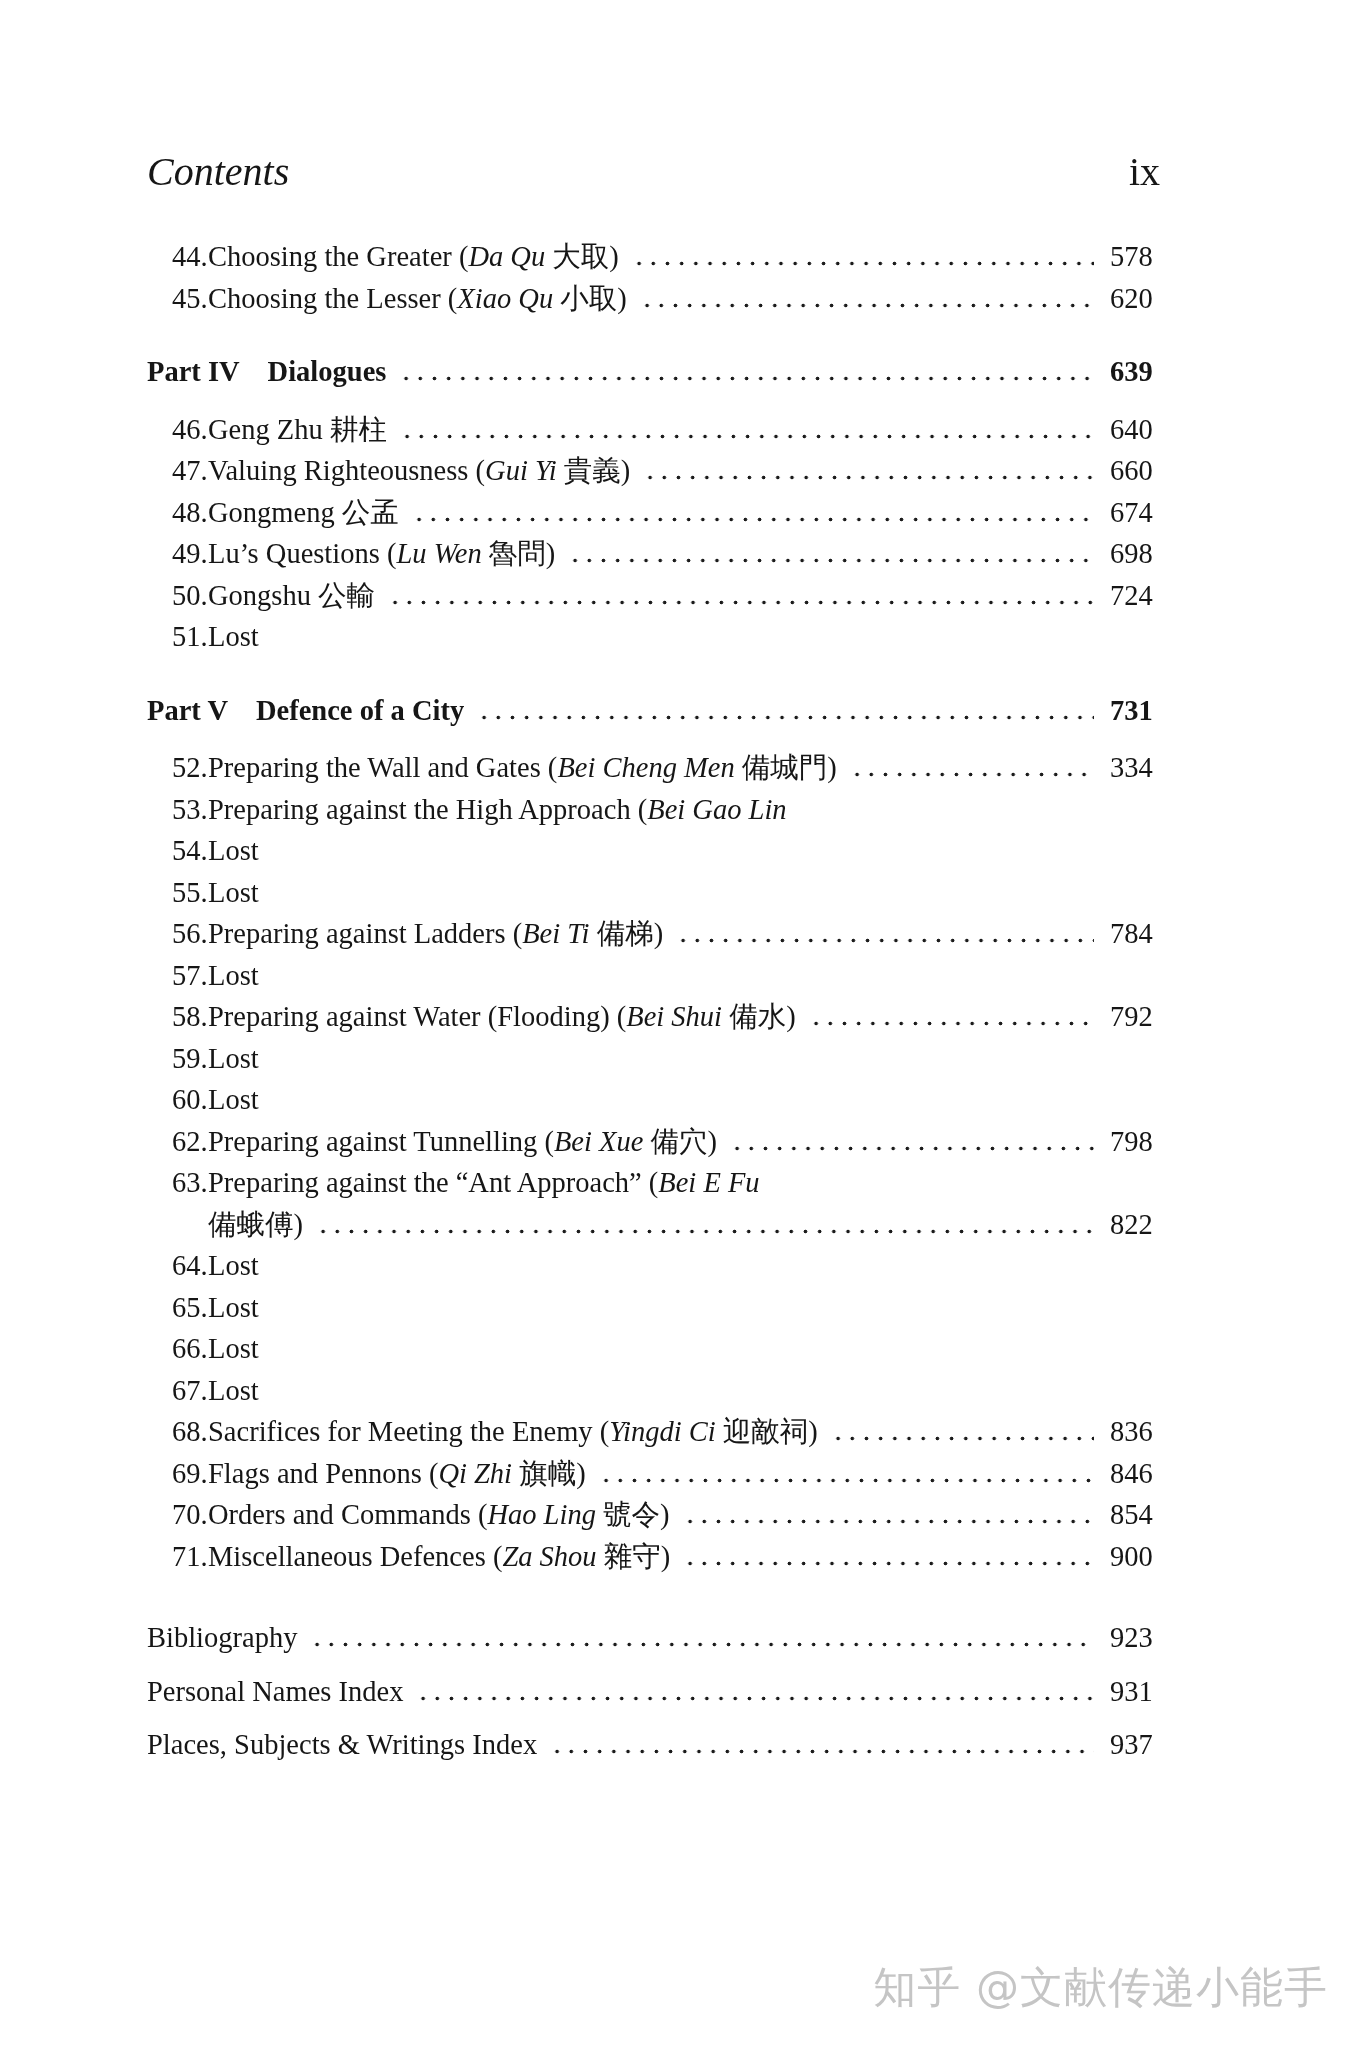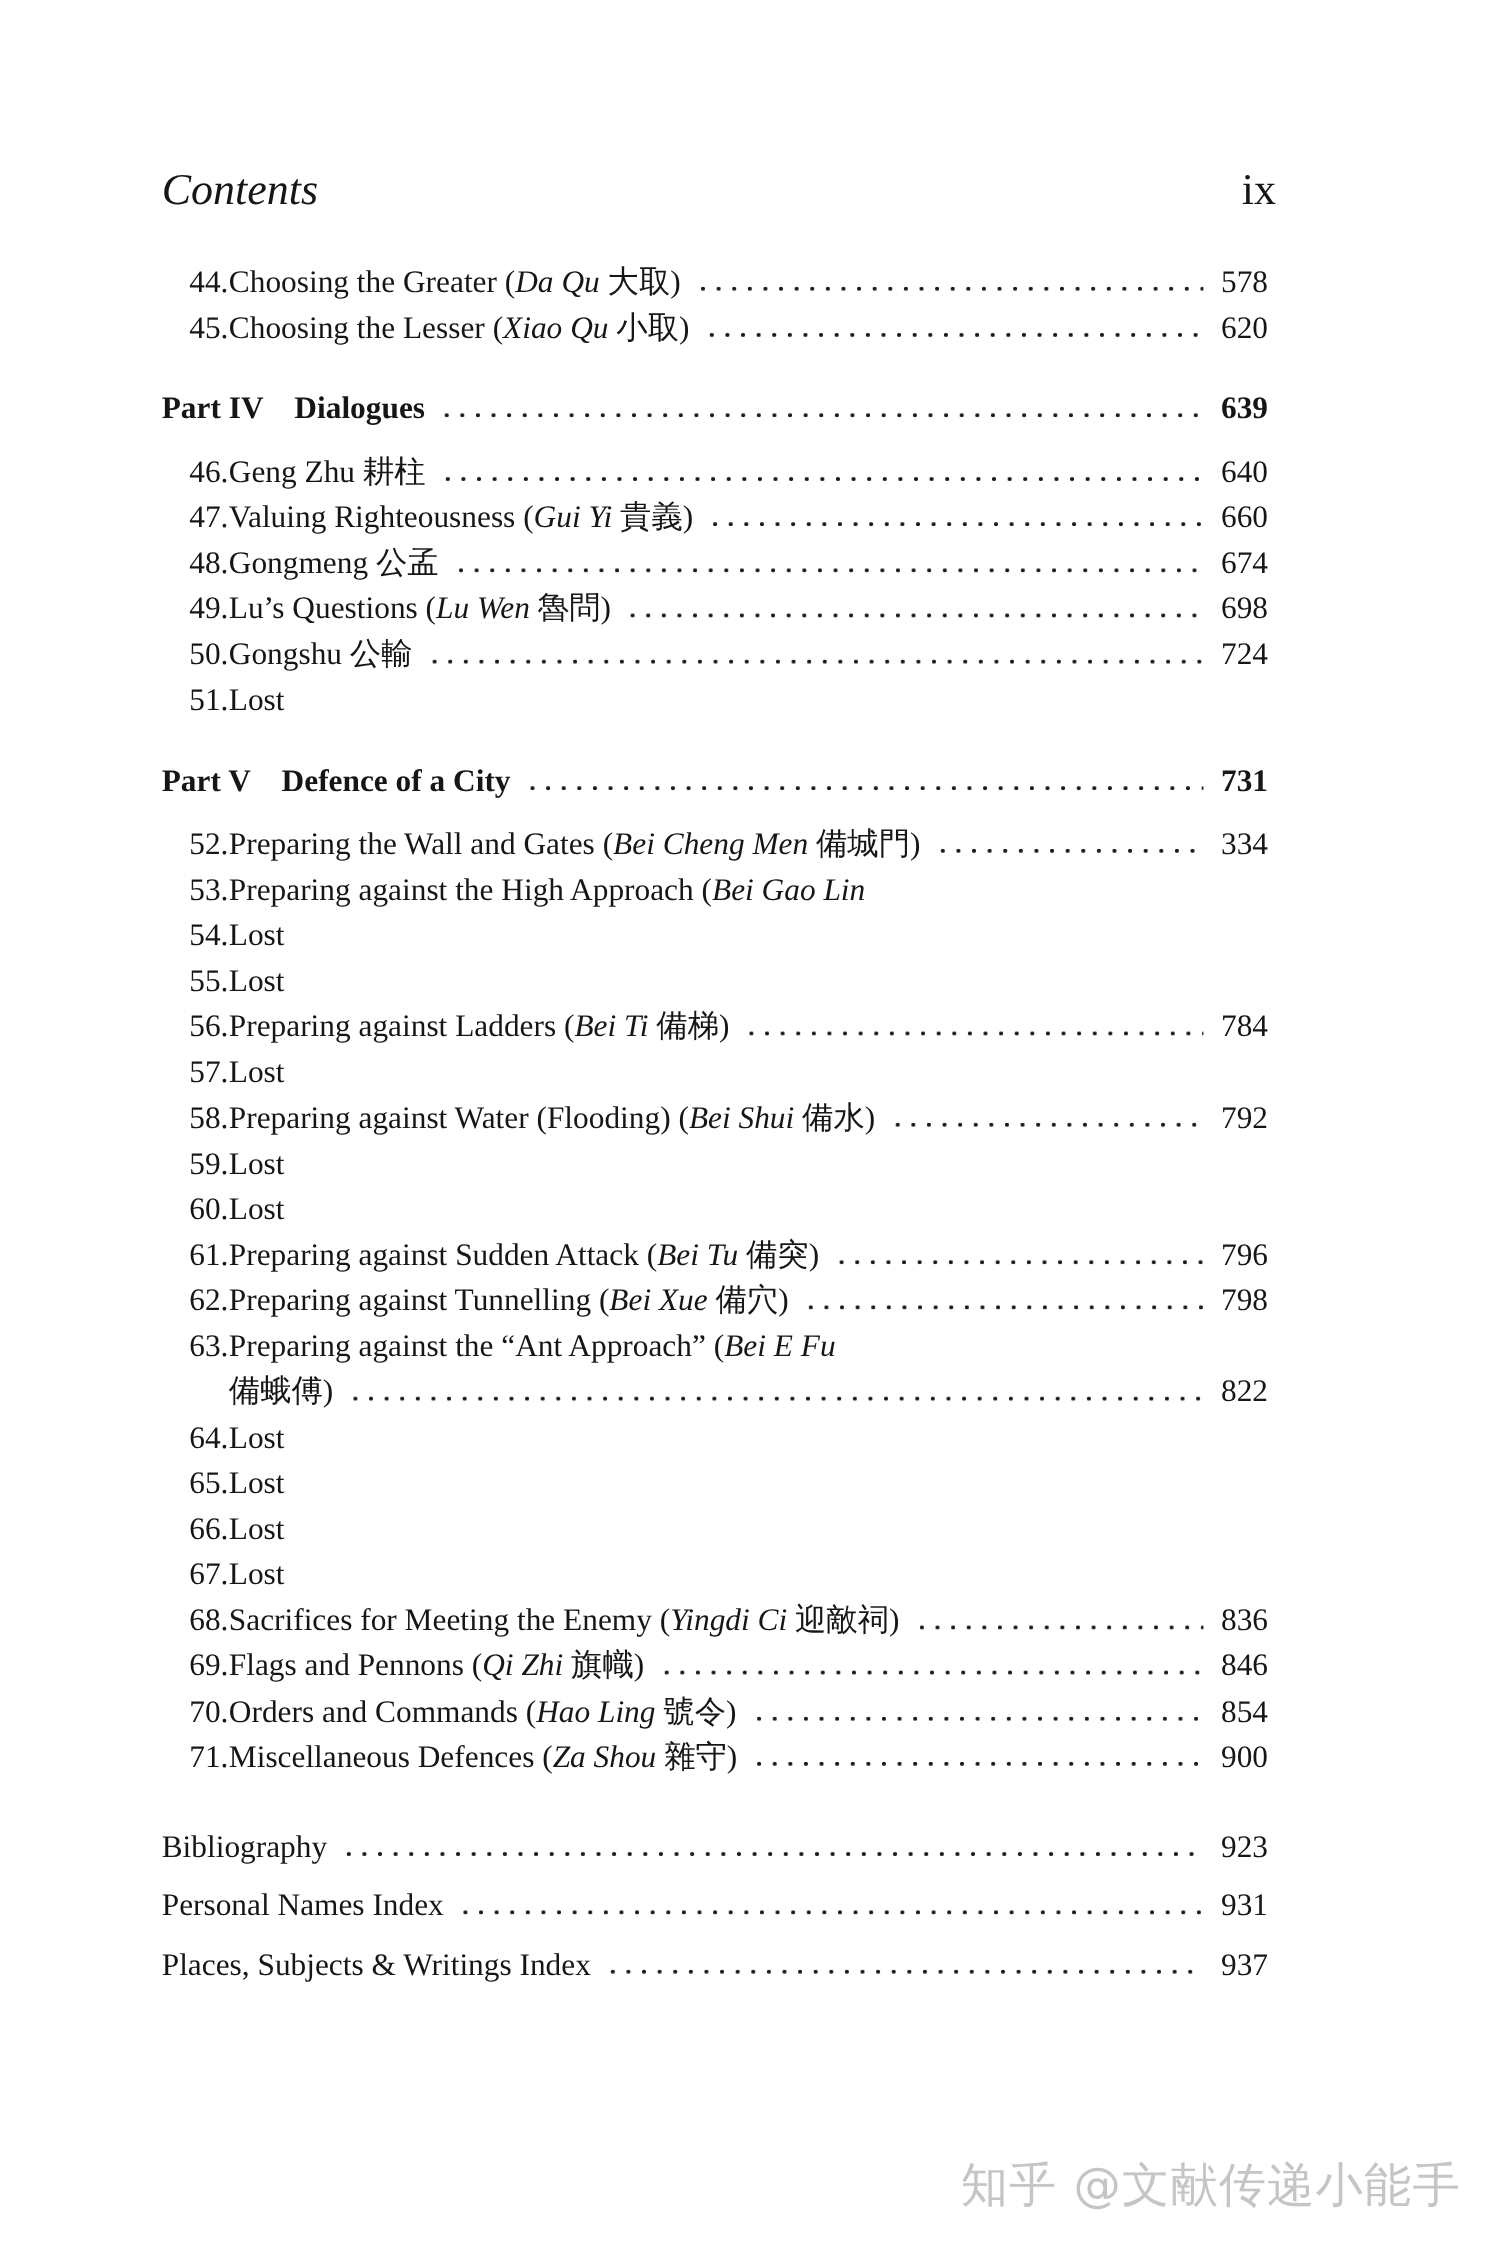--- a/index.html
+++ b/index.html
@@ -150,26 +150,20 @@
     </div>
     <div class="row item">
       <span class="num">59.</span>
       <span class="title"><span>Lost</span></span>
     </div>
     <div class="row item">
       <span class="num">60.</span>
       <span class="title"><span>Lost</span></span>
     </div>
     <div class="row item">
-      <span class="num">61.</span>
-      <span class="title"><span>Preparing against Sudden Attack (</span><span class="it">Bei Tu</span><span> 備突)</span></span>
-      <span class="leader"></span>
-      <span class="pg">796</span>
-    </div>
-    <div class="row item">
       <span class="num">62.</span>
       <span class="title"><span>Preparing against Tunnelling (</span><span class="it">Bei Xue</span><span> 備穴)</span></span>
       <span class="leader"></span>
       <span class="pg">798</span>
     </div>
     <div class="row item">
       <span class="num">63.</span>
       <span class="title"><span>Preparing against the “Ant Approach” (</span><span class="it">Bei E Fu</span></span>
     </div>
     <div class="row cont">

